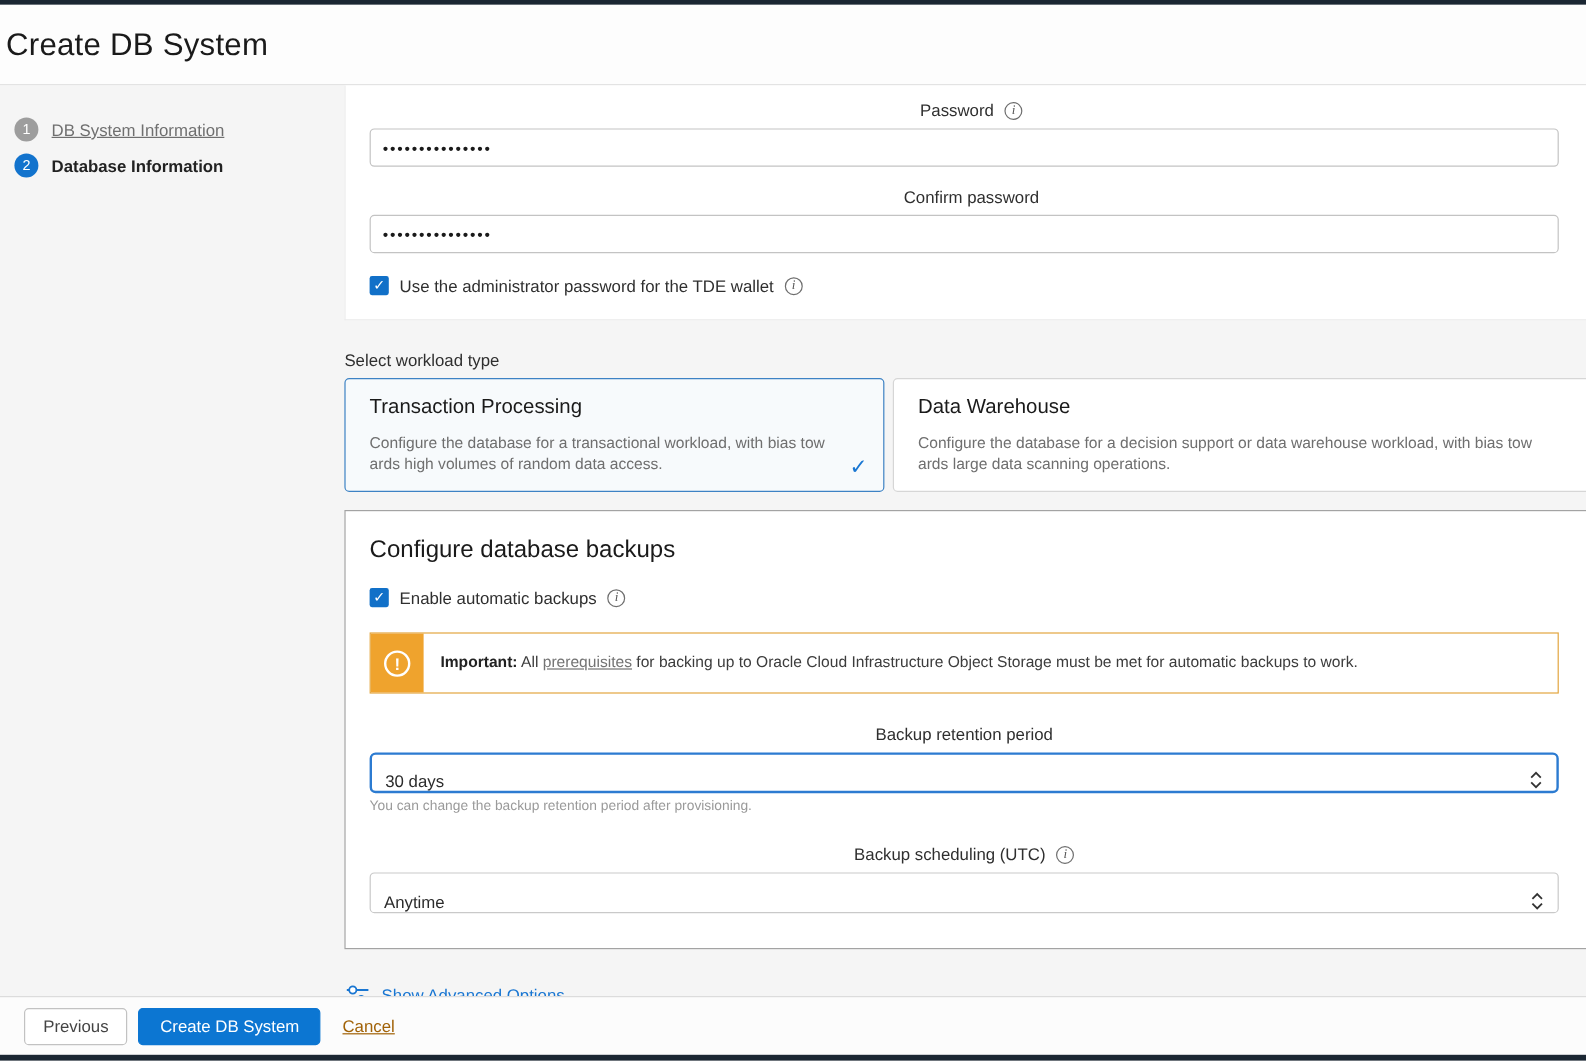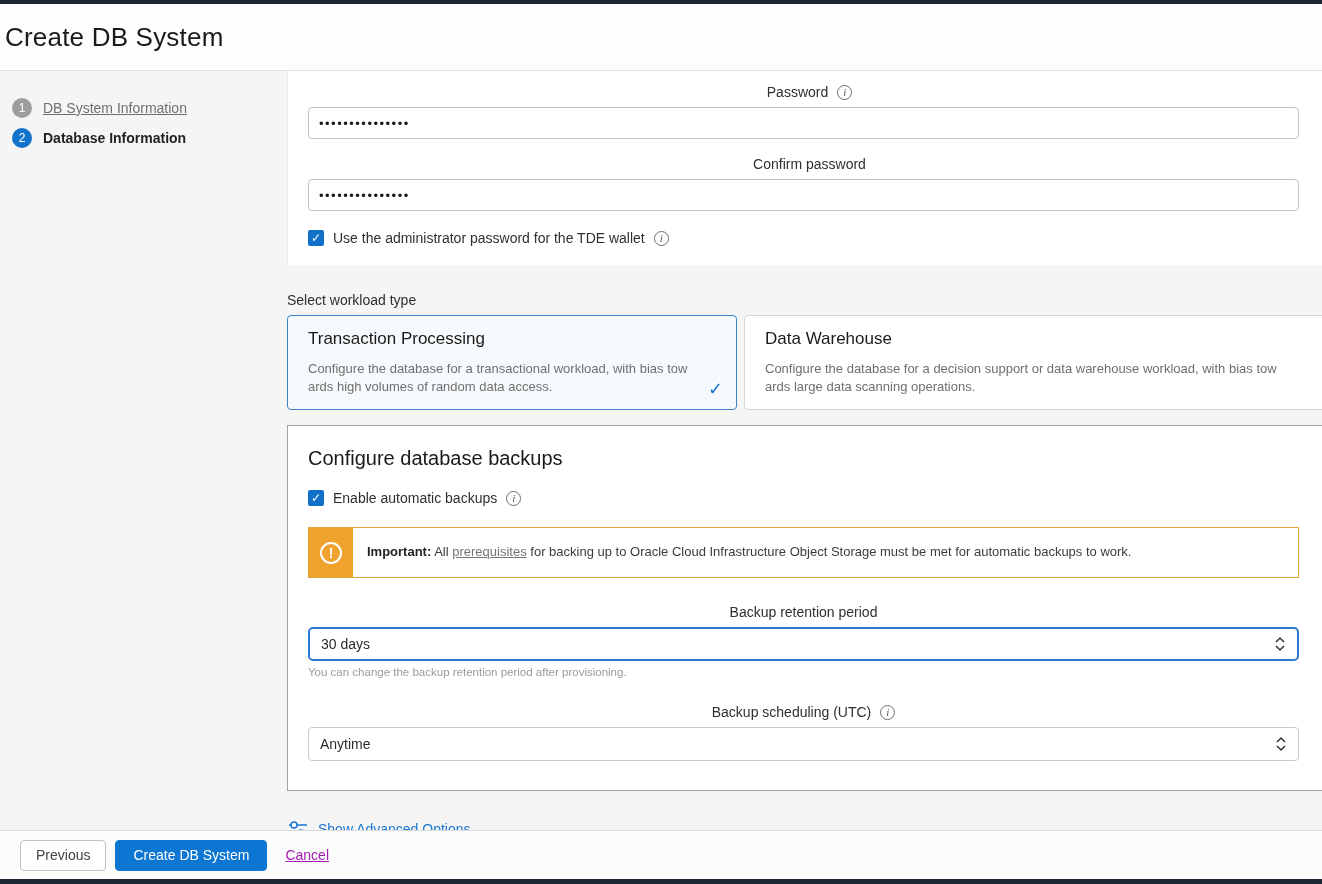--- a/index.html
+++ b/index.html
@@ -115,21 +115,21 @@
     color: #fff; font-weight: bold; font-size: 14px;
     display: flex; align-items: center; justify-content: center;
   }
   .banner-text { padding: 16px 14px; font-size: 13px; color: #3c3c3c; }
   .banner-text b { color: #222; }
   .inline-link { color: #737373; text-decoration: underline; cursor: pointer; }
 
   .field-block { margin-top: 26px; }
   .select-box {
     width: 991px; height: 34px; background: #fff;
-    display: flex; align-items: center; justify-content: space-between;
+    display: flex; align-items: flex-end; justify-content: space-between;
     padding: 0 10px 0 11px; font-size: 14px; color: #2b2b2b; cursor: pointer;
   }
   .select-box.focused { border: 2px solid #2c7bd1; border-radius: 5px; }
   .select-box.normal { border: 1px solid #c9c9c9; border-radius: 4px; }
   .helper-text { font-size: 11.5px; color: #9a9a9a; margin-top: 5px; }
 
   .advanced-row {
     margin-top: 28px; display: flex; align-items: center; gap: 10px; padding-left: 1px;
   }
   .advanced-link { color: #1976d2; font-size: 14px; text-decoration: underline; cursor: pointer; }
@@ -139,21 +139,21 @@
     flex: 0 0 auto; height: 49px; background: #fcfcfc;
     border-top: 1px solid #dcdcdc;
     display: flex; align-items: center; padding-left: 20px; gap: 9px;
   }
   .btn {
     height: 31px; border-radius: 4px; font-family: "Liberation Sans", sans-serif;
     font-size: 14px; cursor: pointer; padding: 0 15px;
   }
   .btn-secondary { background: #fff; border: 1px solid #c2c2c2; color: #444; }
   .btn-primary { background: #0c76d2; border: 1px solid #0c76d2; color: #fff; padding: 0 17px; }
-  .cancel-link { color: #a21caf; font-size: 14px; text-decoration: underline; margin-left: 9px; cursor: pointer; }
+  .cancel-link { color: #a16207; font-size: 14px; text-decoration: underline; margin-left: 9px; cursor: pointer; }
   .bottombar { height: 5px; background: #1b2733; flex: 0 0 auto; }
 
   svg { display: block; }
 </style>
 </head>
 <body>
 
 <div class="topbar"></div>
 
 <div class="header">

